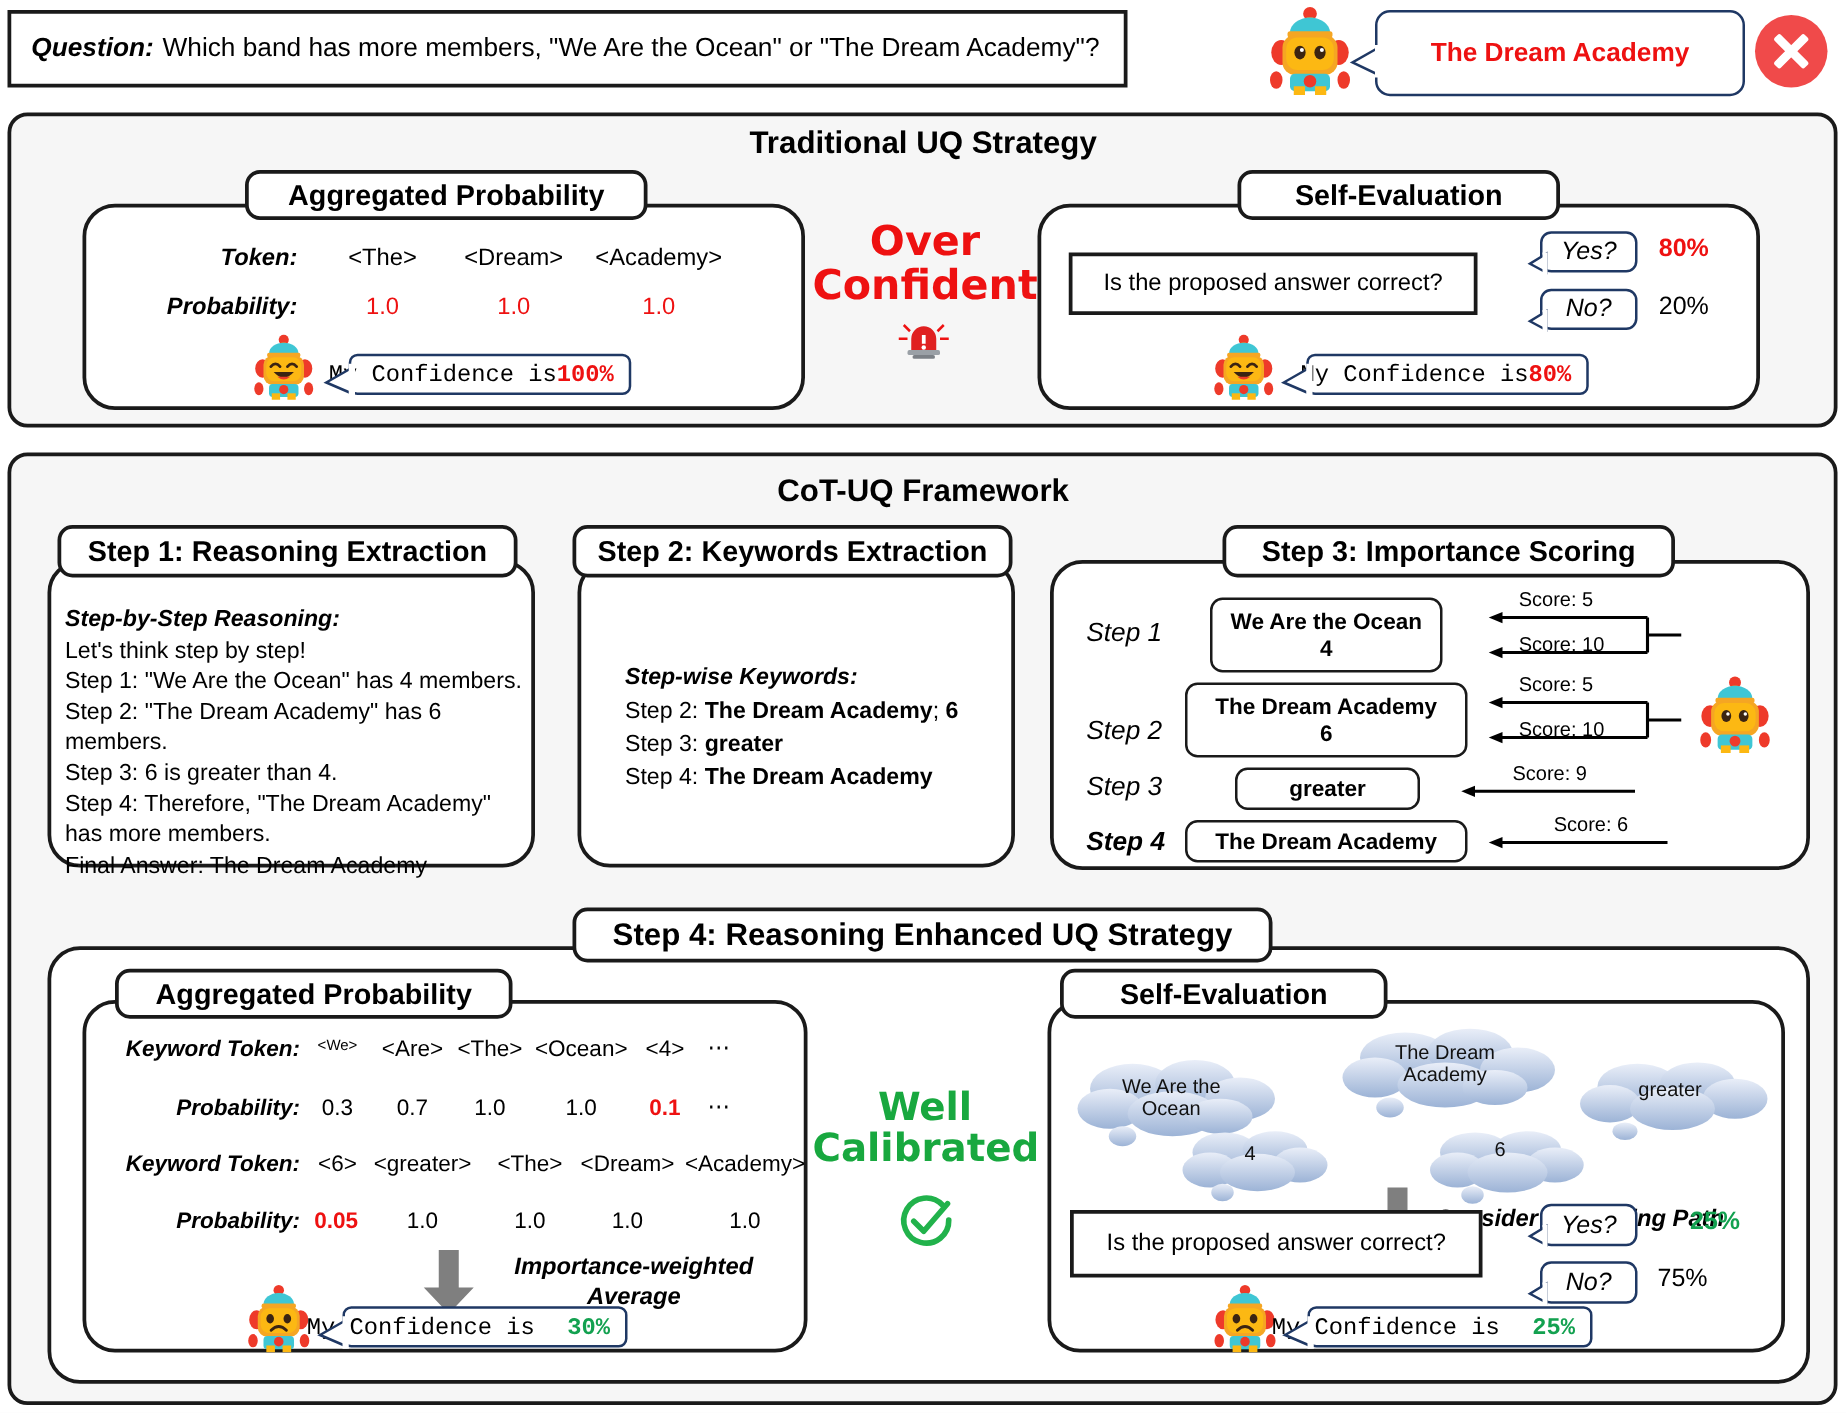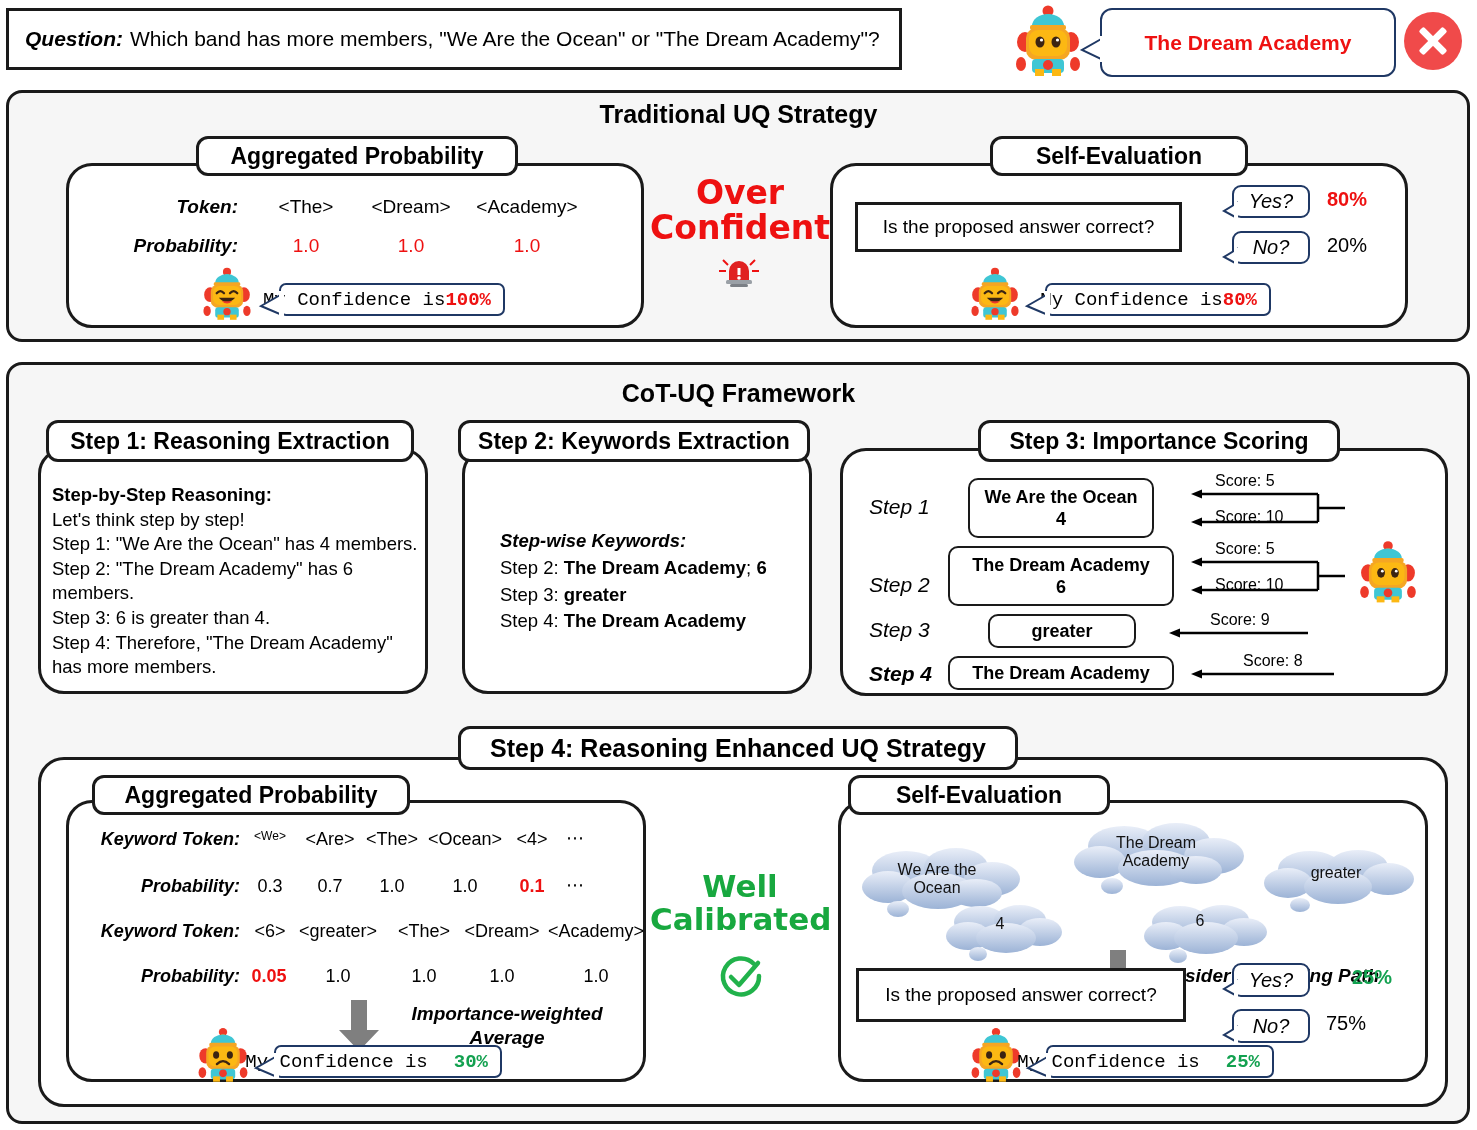--- a/index.html
+++ b/index.html
@@ -62,21 +62,21 @@
   #over-confident{left:650px;top:176px;width:180px;font-size:33px;color:#ee1111;}
   #well-calibrated{left:650px;top:870px;width:180px;font-size:31px;color:#18a83f;}
 
   #siren{left:716px;top:254px;width:46px;height:34px;}
   #check-ok{left:718px;top:955px;width:44px;height:44px;}
 
   
   #step1-card{left:38px;top:448px;width:390px;height:246px;}
   #step1-head{left:46px;top:420px;width:368px;height:42px;font-size:23px;}
   #step1-body{position:absolute;left:52px;top:483px;width:372px;font-size:18.5px;line-height:1.33;}
-  #step1-body .hd{font-weight:bold;}
+  #step1-body .hd{font-weight:bold;font-style:italic;}
 
   #step2-card{left:462px;top:448px;width:350px;height:246px;}
   #step2-head{left:458px;top:420px;width:352px;height:42px;font-size:23px;}
   #step2-body{position:absolute;left:500px;top:528px;width:320px;font-size:18.5px;line-height:1.45;}
   #step2-body .hd{font-weight:bold;font-style:italic;}
   #step2-body b{font-weight:bold;}
 
   #step3-card{left:840px;top:448px;width:608px;height:248px;}
   #step3-head{left:978px;top:420px;width:362px;height:42px;font-size:23px;}
   .steplab{position:absolute;font-style:italic;font-size:21px;}
@@ -271,20 +271,21 @@
 
 <div class="card" id="step1-card"></div>
 <div class="card-head" id="step1-head">Step 1: Reasoning Extraction</div>
 <div id="step1-body">
   <div class="hd">Step-by-Step Reasoning:</div>
   <div>Let's think step by step!</div>
   <div>Step 1: "We Are the Ocean" has 4 members.</div>
   <div>Step 2: "The Dream Academy" has 6 members.</div>
   <div>Step 3: 6 is greater than 4.</div>
   <div>Step 4: Therefore, "The Dream Academy" has more members.</div>
+  <div>Final Answer: The Dream Academy</div>
 </div>
 
 <div class="card" id="step2-card"></div>
 <div class="card-head" id="step2-head">Step 2: Keywords Extraction</div>
 <div id="step2-body">
   <div class="hd">Step-wise Keywords:</div>
   <div><span>Step 2: </span><b>The Dream Academy</b><span>; </span><b>6</b></div>
   <div><span>Step 3: </span><b>greater</b></div>
   <div><span>Step 4: </span><b>The Dream Academy</b></div>
 </div>
@@ -331,21 +332,21 @@
 <div class="abs scorelab" style="left:1210px;top:611px;">Score: 9</div>
 <svg class="abs" style="left:1168px;top:626px;width:140px;height:14px;">
   <line x1="10" y1="7" x2="140" y2="7" stroke="#000" stroke-width="2.5"></line>
   <path d="M1 7 L12 2.5 L12 11.5 Z" fill="#000"></path>
 </svg>
 
 <div class="steplab" style="left:869px;top:662px;font-weight:bold;">Step 4</div>
 <div class="kwbox" style="left:948px;top:656px;width:226px;height:34px;">
   <span>The Dream Academy</span>
 </div>
-<div class="abs scorelab" style="left:1243px;top:652px;">Score: 8</div>
+<div class="abs scorelab" style="left:1243px;top:652px;">Score: 6</div>
 <svg class="abs" style="left:1190px;top:667px;width:144px;height:14px;">
   <line x1="10" y1="7" x2="144" y2="7" stroke="#000" stroke-width="2.5"></line>
   <path d="M1 7 L12 2.5 L12 11.5 Z" fill="#000"></path>
 </svg>
 
 <div class="abs robot" style="left:1355px;top:541px;width:66px;height:62px;">
   <svg width="66" height="62" viewBox="0 0 76 70">
     <circle cx="38" cy="5" r="5.5" fill="#ee3a2a"></circle>
     <rect x="35.5" y="8" width="5" height="7" fill="#f5a623"></rect>
     <path d="M22 20 a16 12 0 0 1 32 0 z" fill="#3fc6d4"></path>

